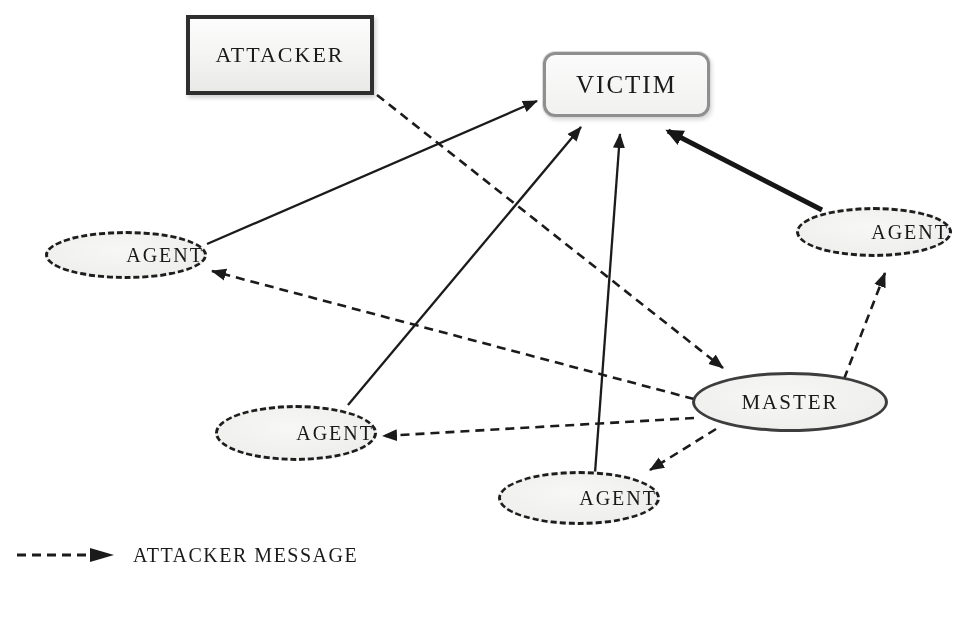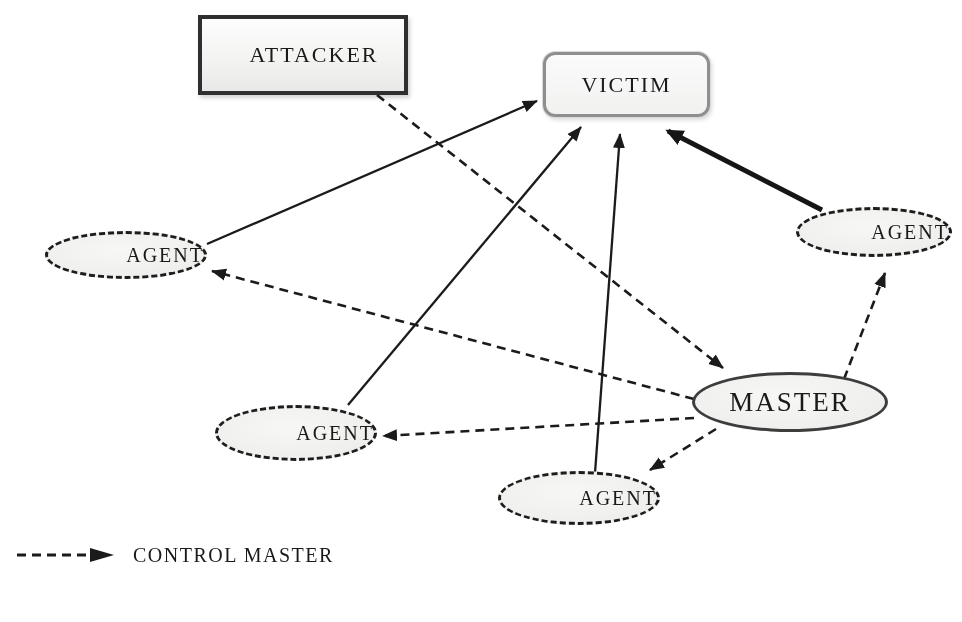--- a/index.html
+++ b/index.html
@@ -35,34 +35,34 @@
     border: 4px solid #2f2f2f;
     background: linear-gradient(180deg, #fdfdfd 0%, #f3f3f2 55%, #e9e9e7 100%);
     box-shadow: 2px 3px 4px rgba(0,0,0,0.18);
     font-size: 22px;
   }
   .node-rounded {
     border: 3px solid #8f8f8f;
     border-radius: 12px;
     background: linear-gradient(180deg, #fbfbfb 0%, #f1f1f0 100%);
     box-shadow: 0 0 0 1px #d9d9d9, 2px 3px 4px rgba(0,0,0,0.15);
-    font-size: 22px;
+    font-size: 25px;
   }
   .node-ellipse {
     border-radius: 50%;
     background: radial-gradient(ellipse at 45% 38%, #f7f7f6 0%, #efefed 70%, #e8e8e6 100%);
     font-size: 20px;
   }
   .agent {
     border: 3px dashed #1d1d1d;
     justify-content: flex-end;
   }
   .master {
     border: 3px solid #3d3d3d;
-    font-size: 27px;
+    font-size: 21px;
   }
   #legend {
     position: absolute;
     left: 14px;
     top: 540px;
   }
   .legend-row {
     display: flex;
     align-items: center;
     height: 30px;
@@ -101,21 +101,21 @@
     <line x1="694" y1="418" x2="383" y2="436" stroke="#1b1b1b" stroke-width="2.6" stroke-dasharray="9 6" marker-end="url(#ah)"></line>
     <line x1="716" y1="429" x2="650" y2="470" stroke="#1b1b1b" stroke-width="2.6" stroke-dasharray="9 6" marker-end="url(#ah)"></line>
     <line x1="844" y1="379" x2="885" y2="273" stroke="#1b1b1b" stroke-width="2.6" stroke-dasharray="9 6" marker-end="url(#ah)"></line>
 
     <line x1="207" y1="244" x2="537" y2="101" stroke="#1b1b1b" stroke-width="2.3" marker-end="url(#ah)"></line>
     <line x1="348" y1="405" x2="581" y2="127" stroke="#1b1b1b" stroke-width="2.3" marker-end="url(#ah)"></line>
     <line x1="595" y1="473" x2="620" y2="134" stroke="#1b1b1b" stroke-width="2.3" marker-end="url(#ah)"></line>
     <line x1="822" y1="210" x2="668" y2="131" stroke="#161616" stroke-width="5" marker-end="url(#ah-thick)"></line>
   </svg>
 
-  <div class="node node-rect" style="left:198px; top:15px; width:180px; height:72px;padding-left:22px;">
+  <div class="node node-rect" style="left:186px; top:15px; width:180px; height:72px;">
     <span>ATTACKER</span>
   </div>
 
   <div class="node node-rounded" style="left:543px; top:52px; width:161px; height:59px;">
     <span>VICTIM</span>
   </div>
 
   <div class="node node-ellipse agent" style="left:45px; top:231px; width:156px; height:42px;">
     <span>AGENT</span>
   </div>
@@ -135,17 +135,17 @@
   <div class="node node-ellipse master" style="left:692px; top:372px; width:190px; height:54px;">
     <span>MASTER</span>
   </div>
 
   <div id="legend">
     <div class="legend-row">
       <svg class="legend-swatch" viewBox="0 0 104 18" xmlns="http://www.w3.org/2000/svg">
         <line x1="3" y1="9" x2="76" y2="9" stroke="#1b1b1b" stroke-width="3.2" stroke-dasharray="9 6"></line>
         <polygon points="76,2 100,9 76,16" fill="#1b1b1b"></polygon>
       </svg>
-      <span class="legend-label">CONTROL MASTER</span>
+      <span class="legend-label">ATTACKER MESSAGE</span>
     </div>
   </div>
 
 </div>
 
 </body></html>

